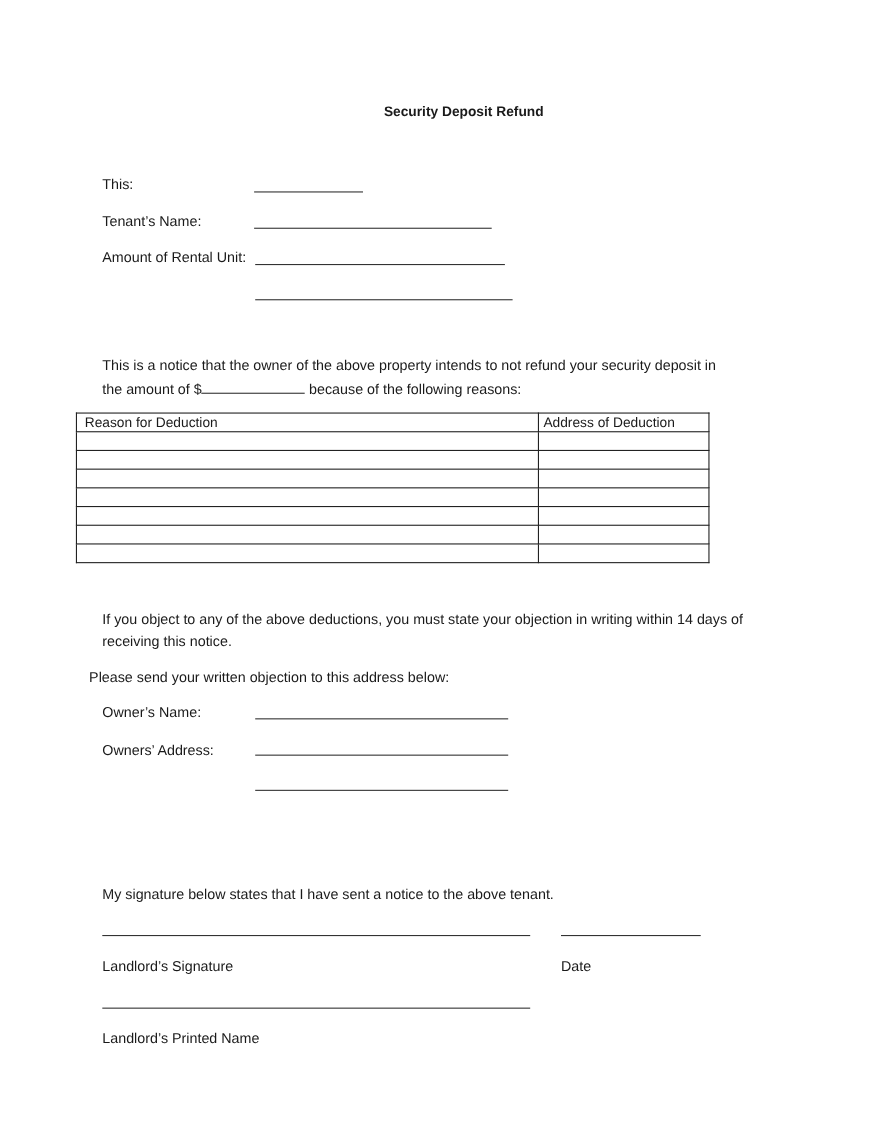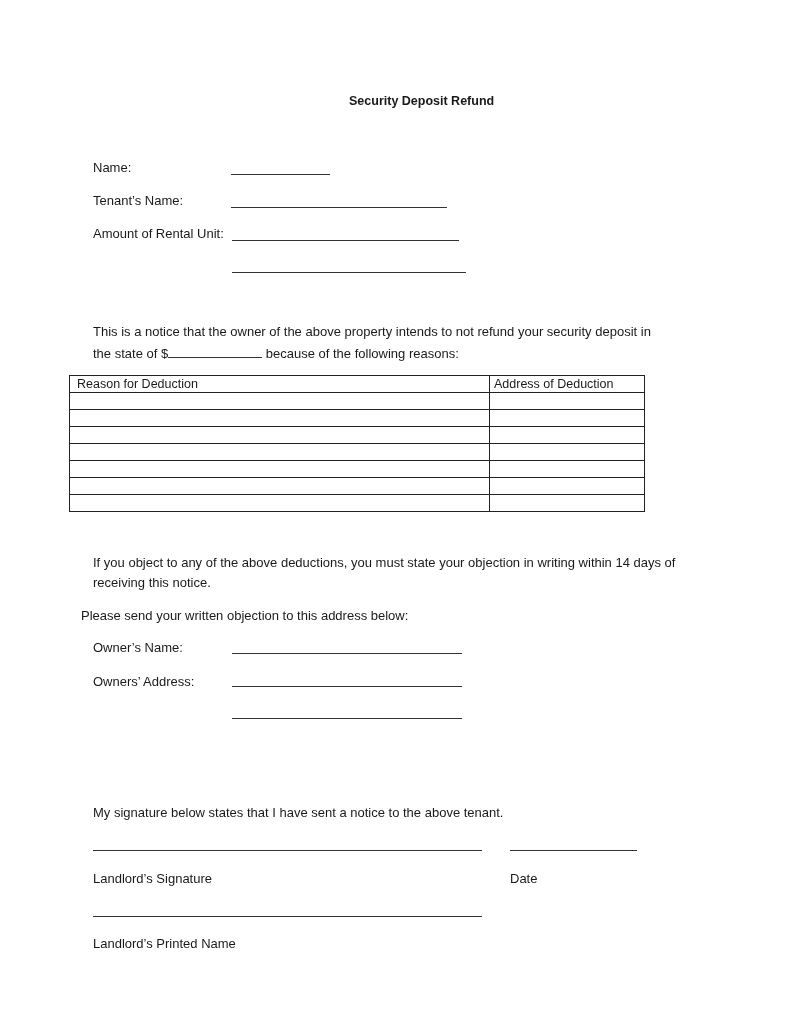--- a/index.html
+++ b/index.html
@@ -11,33 +11,33 @@
   table.ded { position:absolute; left:69px; top:375px; width:576px; border-collapse:collapse; }
   table.ded td { border:1.5px solid #222; height:16px; padding:0 0 0 7px; font-size:12.5px; line-height:16px; }
   table.ded td.c2 { width:150px; padding-left:4px; }
 </style>
 </head>
 <body>
 
 <div>
   <div class="abs title" style="left:323px;top:94px;margin-left:26px;">Security Deposit Refund</div>
 
-  <div class="abs" style="left:93px;top:160px;">Name:</div>
+  <div class="abs" style="left:93px;top:160px;">This:</div>
   <div class="line" style="left:231px;top:174px;width:99px;"></div>
 
   <div class="abs" style="left:93px;top:193px;">Tenant’s Name:</div>
   <div class="line" style="left:231px;top:207px;width:216px;"></div>
 
   <div class="abs" style="left:93px;top:226px;">Amount of Rental Unit:</div>
   <div class="line" style="left:232px;top:240px;width:227px;"></div>
   <div class="line" style="left:232px;top:272px;width:234px;"></div>
 
   <div class="abs" style="left:93px;top:324px;">This is a notice that the owner of the above property intends to not refund your security deposit in</div>
   <div class="abs" style="left:93px;top:345px;">
-    <span>the state of $</span><span style="display:inline-block;width:94px;border-bottom:1px solid #333;height:12px;vertical-align:baseline;"></span>
+    <span>the amount of $</span><span style="display:inline-block;width:94px;border-bottom:1px solid #333;height:12px;vertical-align:baseline;"></span>
     <span>because of the following reasons:</span>
   </div>
 
   <table class="ded">
     <tbody>
         <tr>
       <td>Reason for Deduction</td>
       <td class="c2">Address of Deduction</td>
     </tr>
     <tr>

